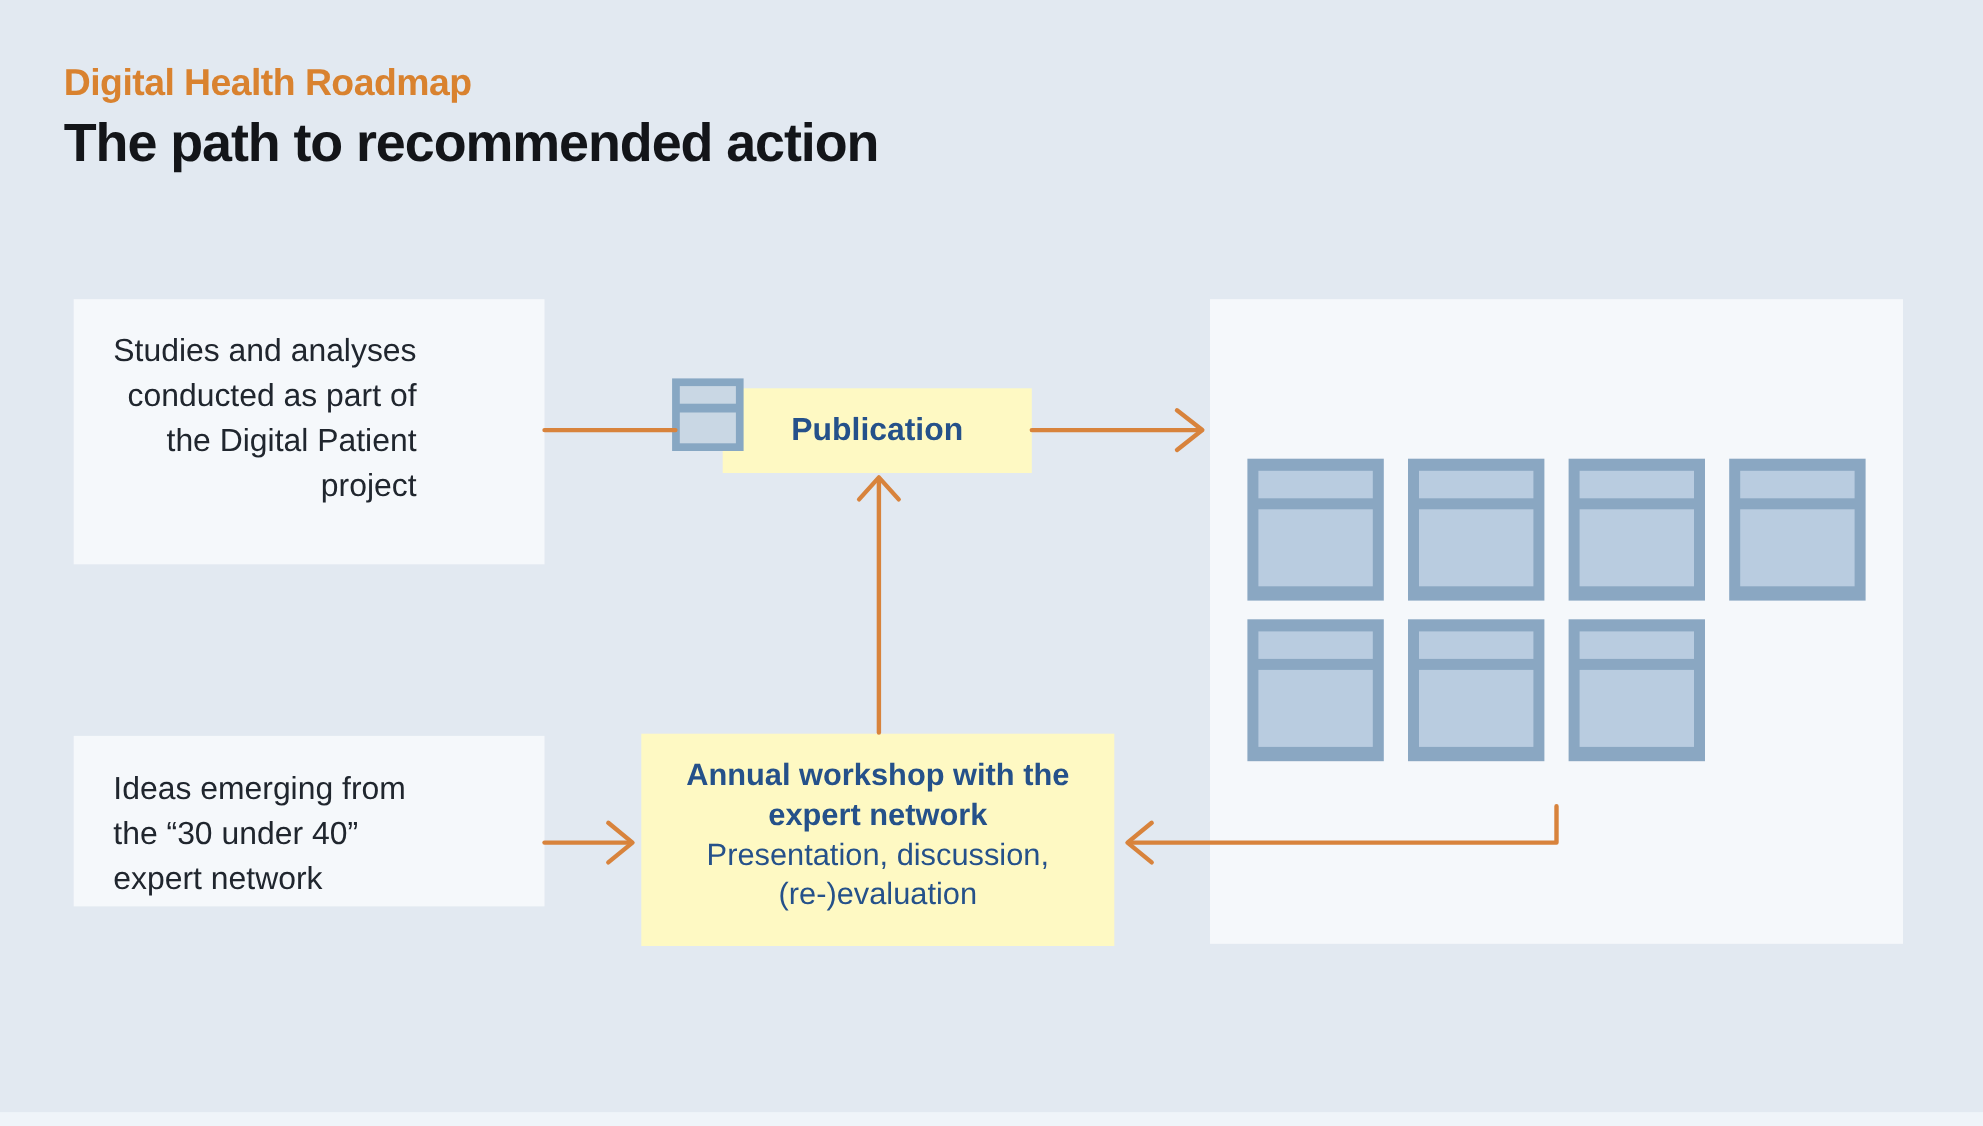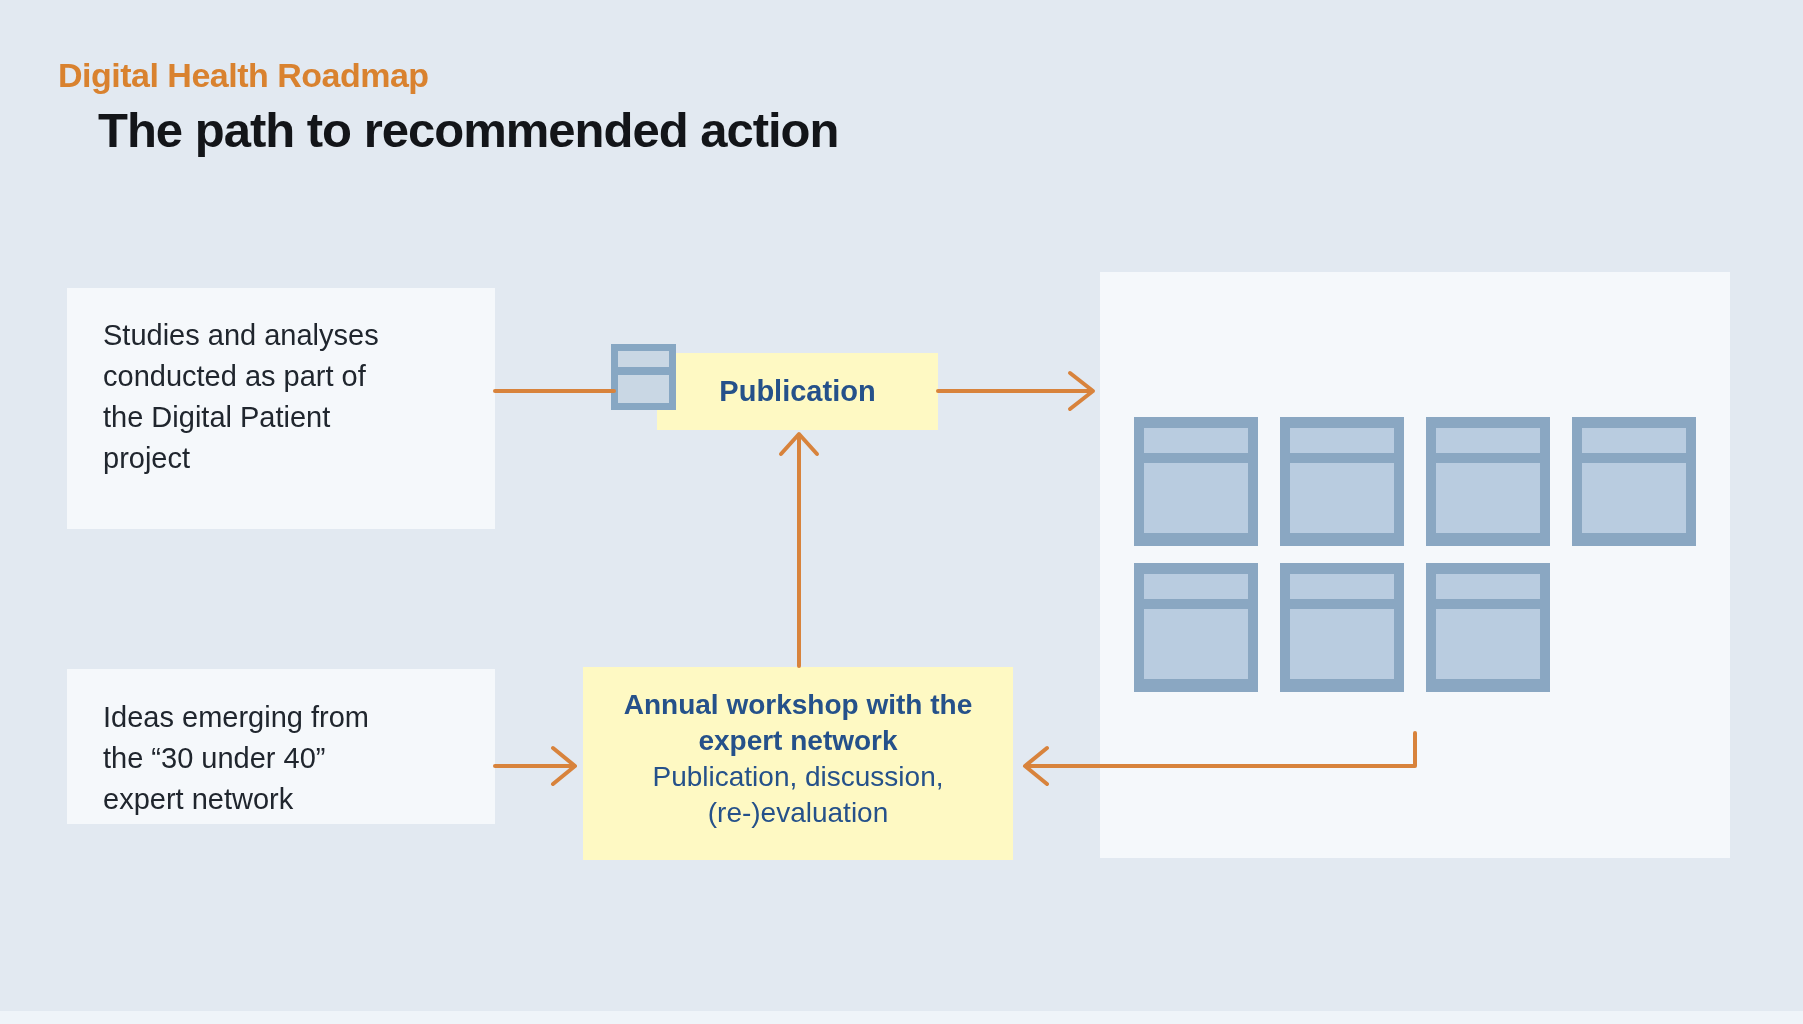--- a/index.html
+++ b/index.html
@@ -13,26 +13,25 @@
   .eyebrow{
     position:absolute;left:58px;top:56px;
     font-size:34px;font-weight:bold;color:#d9822f;
     letter-spacing:-0.5px;
     text-align:right;
   }
   .page-title{
     position:absolute;left:58px;top:102px;
     font-size:49px;font-weight:bold;color:#131519;
     letter-spacing:-1px;
-    margin-left:40px;
   }
   .panel-light{
     position:absolute;background:#f5f8fb;
   }
-  .box-studies{left:67px;top:288px;width:428px;height:241px;}
+  .box-studies{left:67px;top:272px;width:428px;height:241px;text-align:right;}
   .box-ideas{left:67px;top:669px;width:428px;height:155px;}
   .box-roadmap{left:1100px;top:272px;width:630px;height:586px;}
   .box-text{
     position:absolute;left:36px;
     font-size:29px;line-height:41px;color:#20262e;
     white-space:pre-line;
   }
   .box-studies .box-text{top:27px;}
   .box-ideas .box-text{top:28px;}
   .panel-blue{
@@ -105,21 +104,21 @@
     <span>Publication</span>
   </div>
   <div class="doc-icon">
     <div class="ih"></div>
     <div class="ib"></div>
   </div>
 
   <div class="panel-blue box-workshop">
     <div class="workshop-title">Annual workshop with the
 expert network</div>
-    <div class="workshop-sub">Publication, discussion,
+    <div class="workshop-sub">Presentation, discussion,
 (re-)evaluation</div>
   </div>
 
   <div class="panel-light box-roadmap"></div>
   <div class="doc-grid">
       <div class="card">
         <div class="card-header"></div>
         <div class="card-body"></div>
       </div>
       <div class="card">

